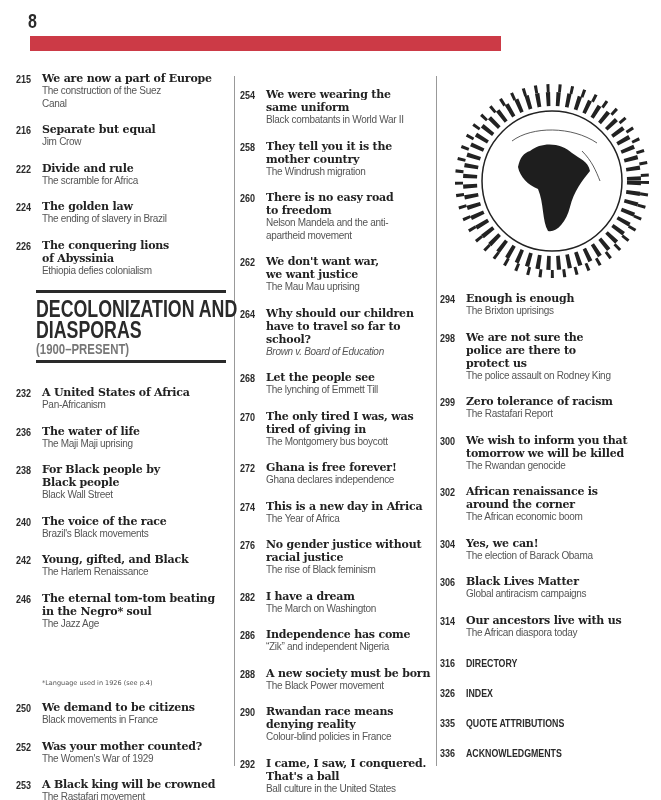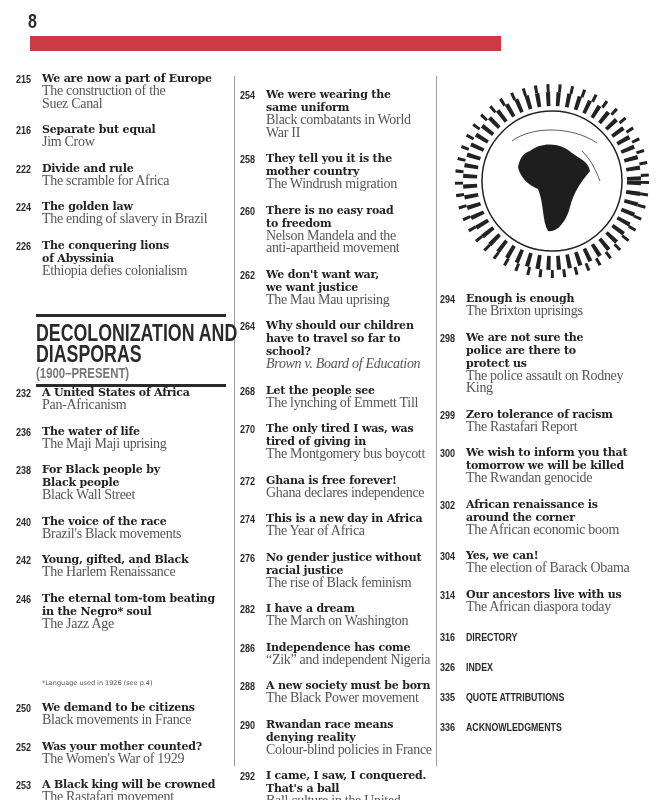--- a/index.html
+++ b/index.html
@@ -24,26 +24,26 @@
   .num {
     position: absolute; left: 0; top: 1px; width: 24px;
     font-family: "Liberation Sans", sans-serif; font-weight: bold; font-size: 11px;
     color: #2a2a2a; transform: scaleX(0.82); transform-origin: left top;
   }
   .title {
     font-family: "DejaVu Serif", serif; font-weight: bold; font-size: 11px; line-height: 13px; color: #222;
     letter-spacing: -0.2px;
   }
   .sub {
-    font-family: Liberation Serif, serif; font-size: 14px; line-height: 12.5px; color: #555;
+    font-family: Liberation Sans, sans-serif; font-size: 10px; line-height: 12.5px; color: #555;
     letter-spacing: -0.3px;
   }
   .sub.italic { font-style: italic; }
   .note { font-family: "DejaVu Sans", sans-serif; font-size: 6.5px; color: #555; line-height: 10px; margin-top: 48px; }
-  .section-head { position: absolute; left: 36px; top: 290px; width: 190px; margin-top: 24px; }
+  .section-head { position: absolute; left: 36px; top: 290px; width: 190px; }
   .rule { height: 3px; background: #2a2a2a; }
   .sec-title {
     font-family: "Liberation Sans", sans-serif; font-weight: bold; font-size: 24px; line-height: 21px;
     color: #2a2a2a; transform: scaleX(0.74); transform-origin: left top; white-space: nowrap; margin-top: 5px;
   }
   .sec-sub {
     font-family: "Liberation Sans", sans-serif; font-weight: bold; font-size: 15px; line-height: 18px;
     color: #777; transform: scaleX(0.76); transform-origin: left top; white-space: nowrap; margin-bottom: 2px;
   }
   .backmatter .bm {
@@ -264,20 +264,25 @@
       <span class="num">302</span>
       <div class="title" style="width:140px">African renaissance is around the corner</div>
       <div class="sub">The African economic boom</div>
     </div>
   <div class="entry">
       <span class="num">304</span>
       <div class="title">Yes, we can!</div>
       <div class="sub">The election of Barack Obama</div>
     </div>
   <div class="entry">
+      <span class="num">306</span>
+      <div class="title">Black Lives Matter</div>
+      <div class="sub">Global antiracism campaigns</div>
+    </div>
+  <div class="entry">
       <span class="num">314</span>
       <div class="title">Our ancestors live with us</div>
       <div class="sub">The African diaspora today</div>
     </div>
 
   <div class="backmatter" style="margin-top:18px;">
     <div class="bm"><span class="num">316</span><span class="lbl">DIRECTORY</span></div>
     <div class="bm"><span class="num">326</span><span class="lbl">INDEX</span></div>
     <div class="bm"><span class="num">335</span><span class="lbl">QUOTE ATTRIBUTIONS</span></div>
     <div class="bm"><span class="num">336</span><span class="lbl">ACKNOWLEDGMENTS</span></div>

